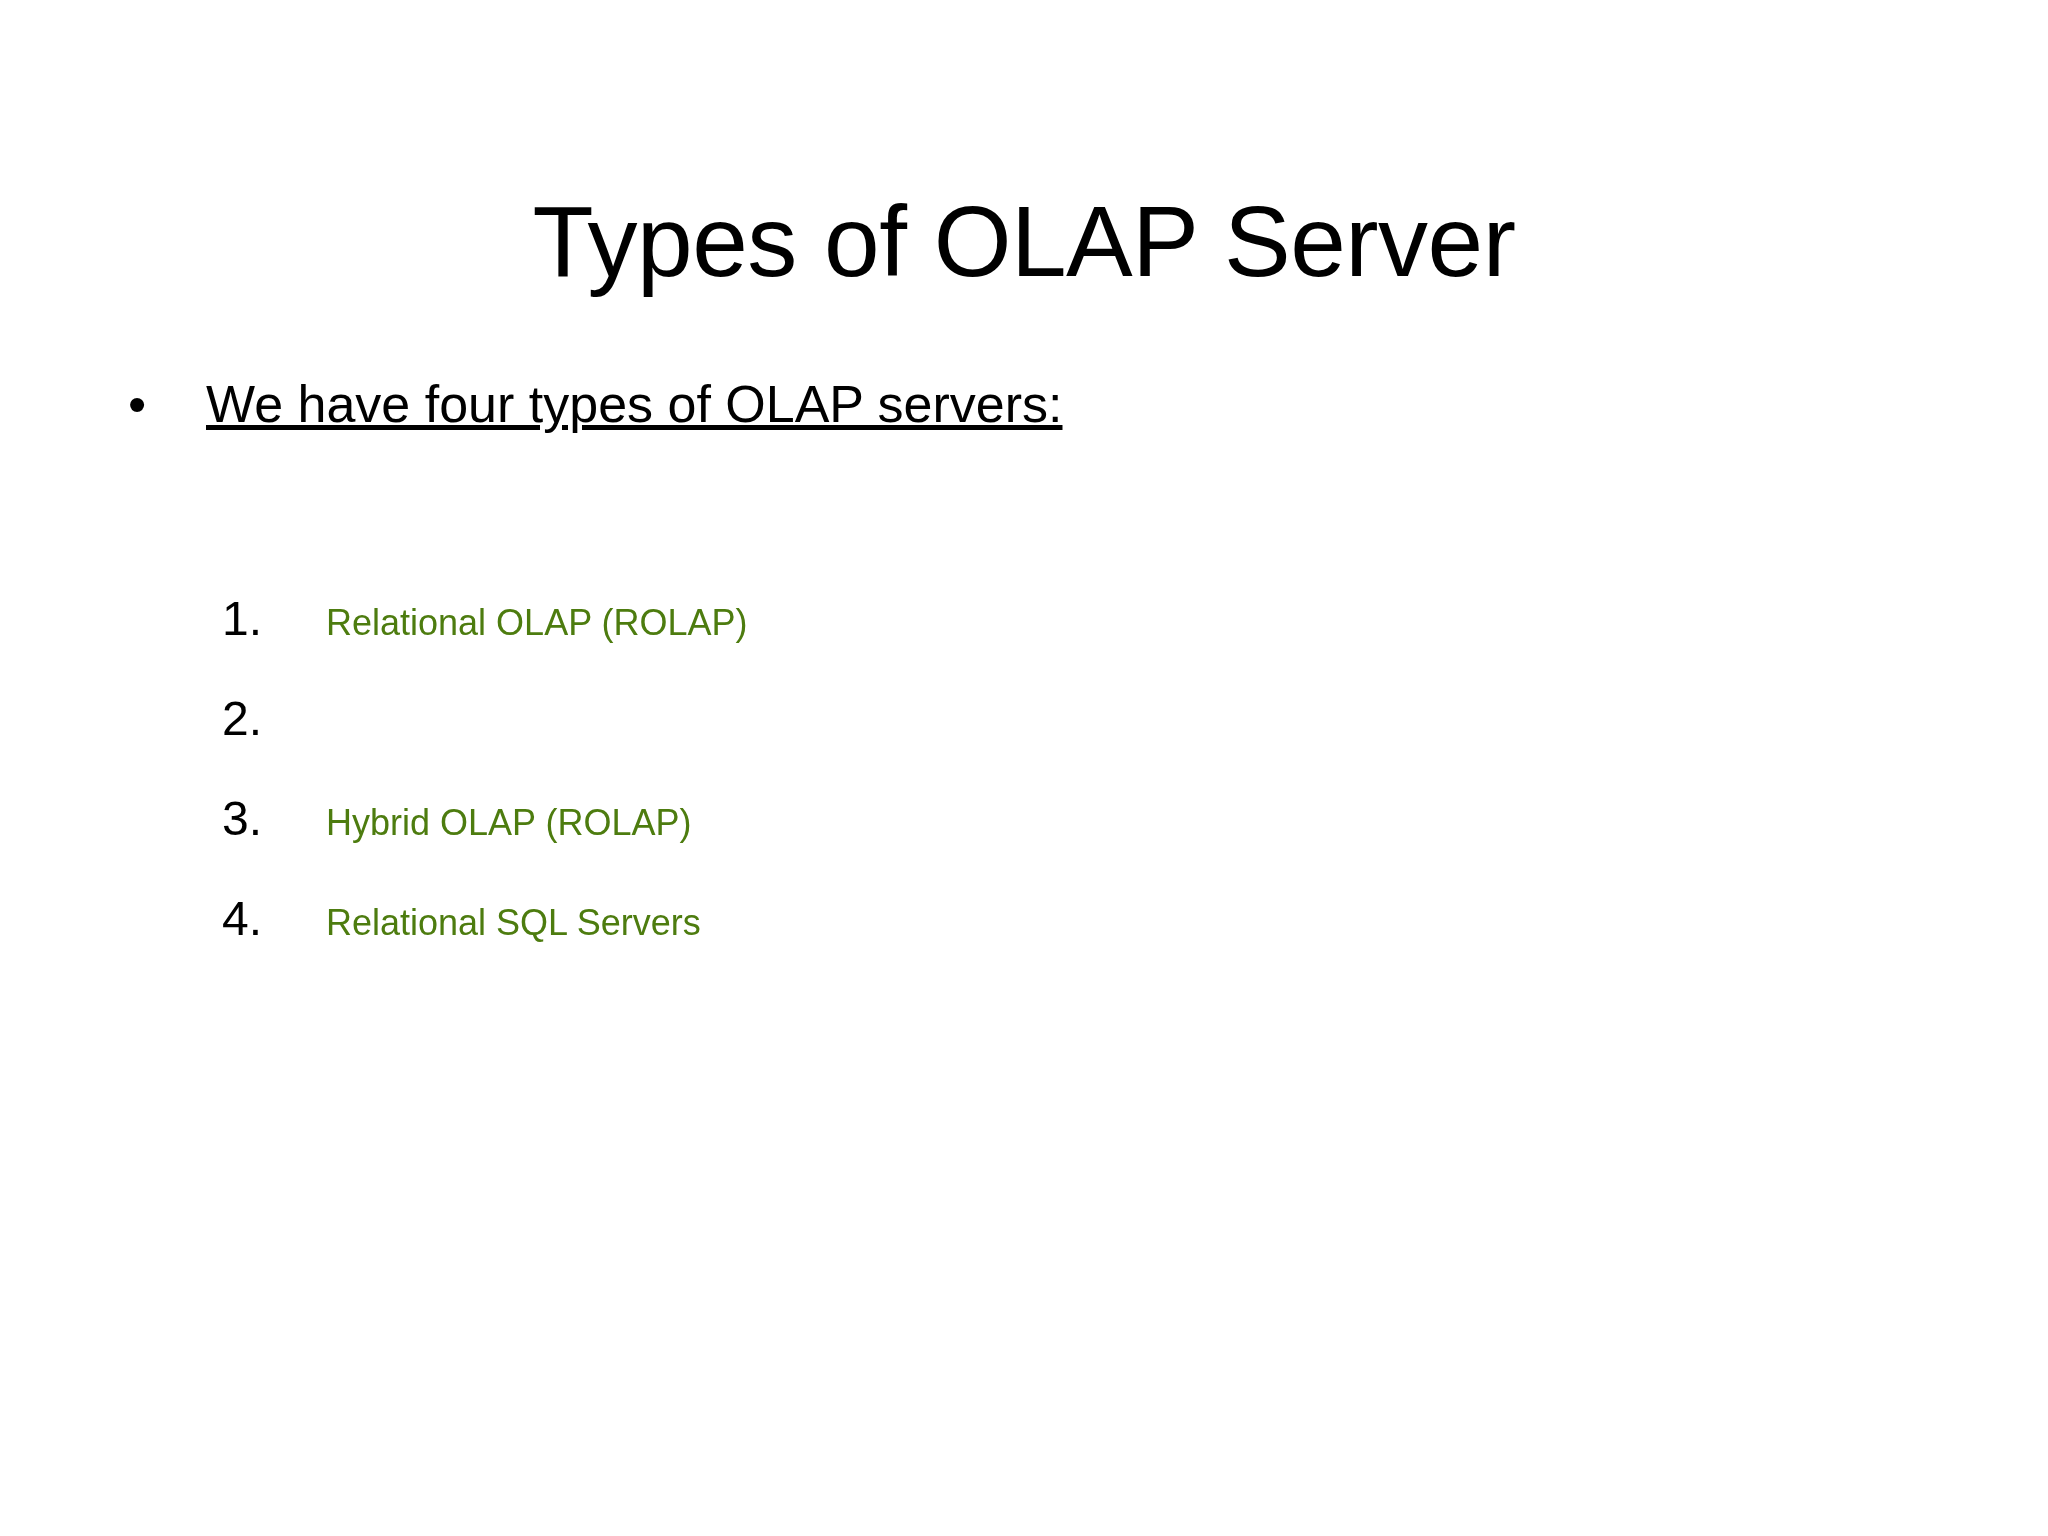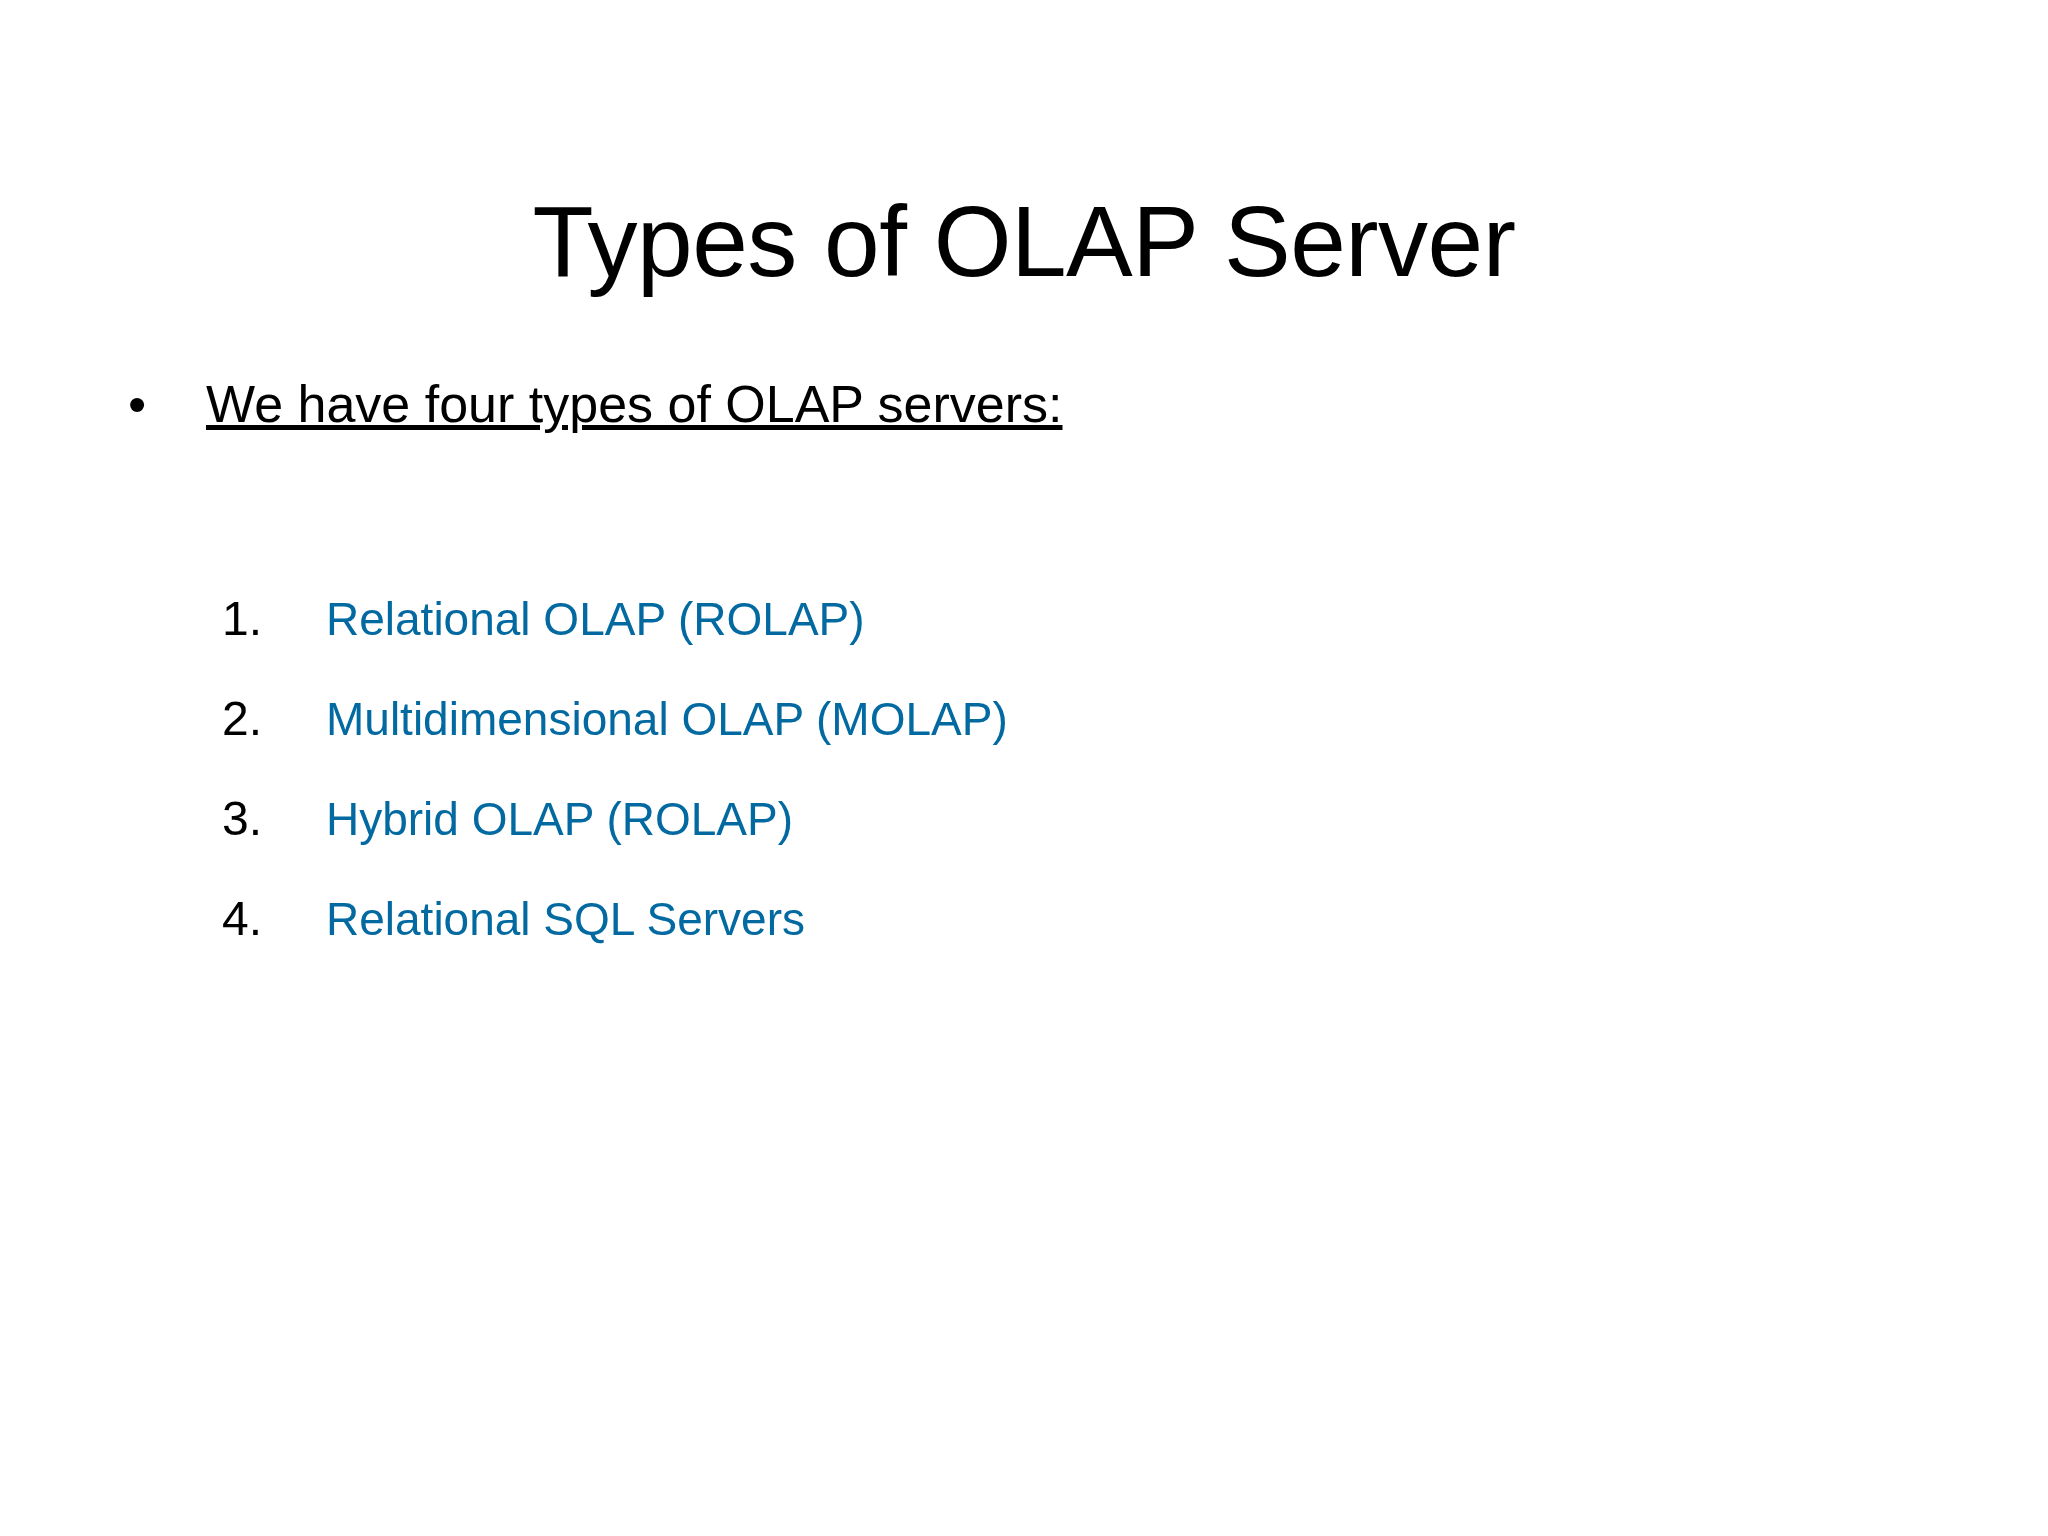--- a/index.html
+++ b/index.html
@@ -91,24 +91,24 @@
   }
   .num-marker {
     width: 104px;
     flex: 0 0 104px;
     font-size: 48px;
     line-height: 62px;
     color: #000000;
     text-align: left;
   }
   .num-text {
-    font-size: 46px;
+    font-size: 36px;
     line-height: 62px;
     font-weight: 400;
-    color: #0369a1;
+    color: #4d7c0f;
   }
 </style>
 </head>
 <body>
 
 <div class="slide">
 
   <h1 class="slide-title">Types of OLAP Server</h1>
 
   <div class="body-content">
@@ -120,21 +120,20 @@
 
     <ol class="numbered-list" style="list-style:none;margin:0;padding:0;">
 
       <li class="numbered-item">
         <span class="num-marker">1.</span>
         <span class="num-text">Relational OLAP (ROLAP)</span>
       </li>
 
       <li class="numbered-item">
         <span class="num-marker">2.</span>
-        <span class="num-text">Multidimensional OLAP (MOLAP)</span>
       </li>
 
       <li class="numbered-item">
         <span class="num-marker">3.</span>
         <span class="num-text">Hybrid OLAP (ROLAP)</span>
       </li>
 
       <li class="numbered-item">
         <span class="num-marker">4.</span>
         <span class="num-text">Relational SQL Servers</span>

